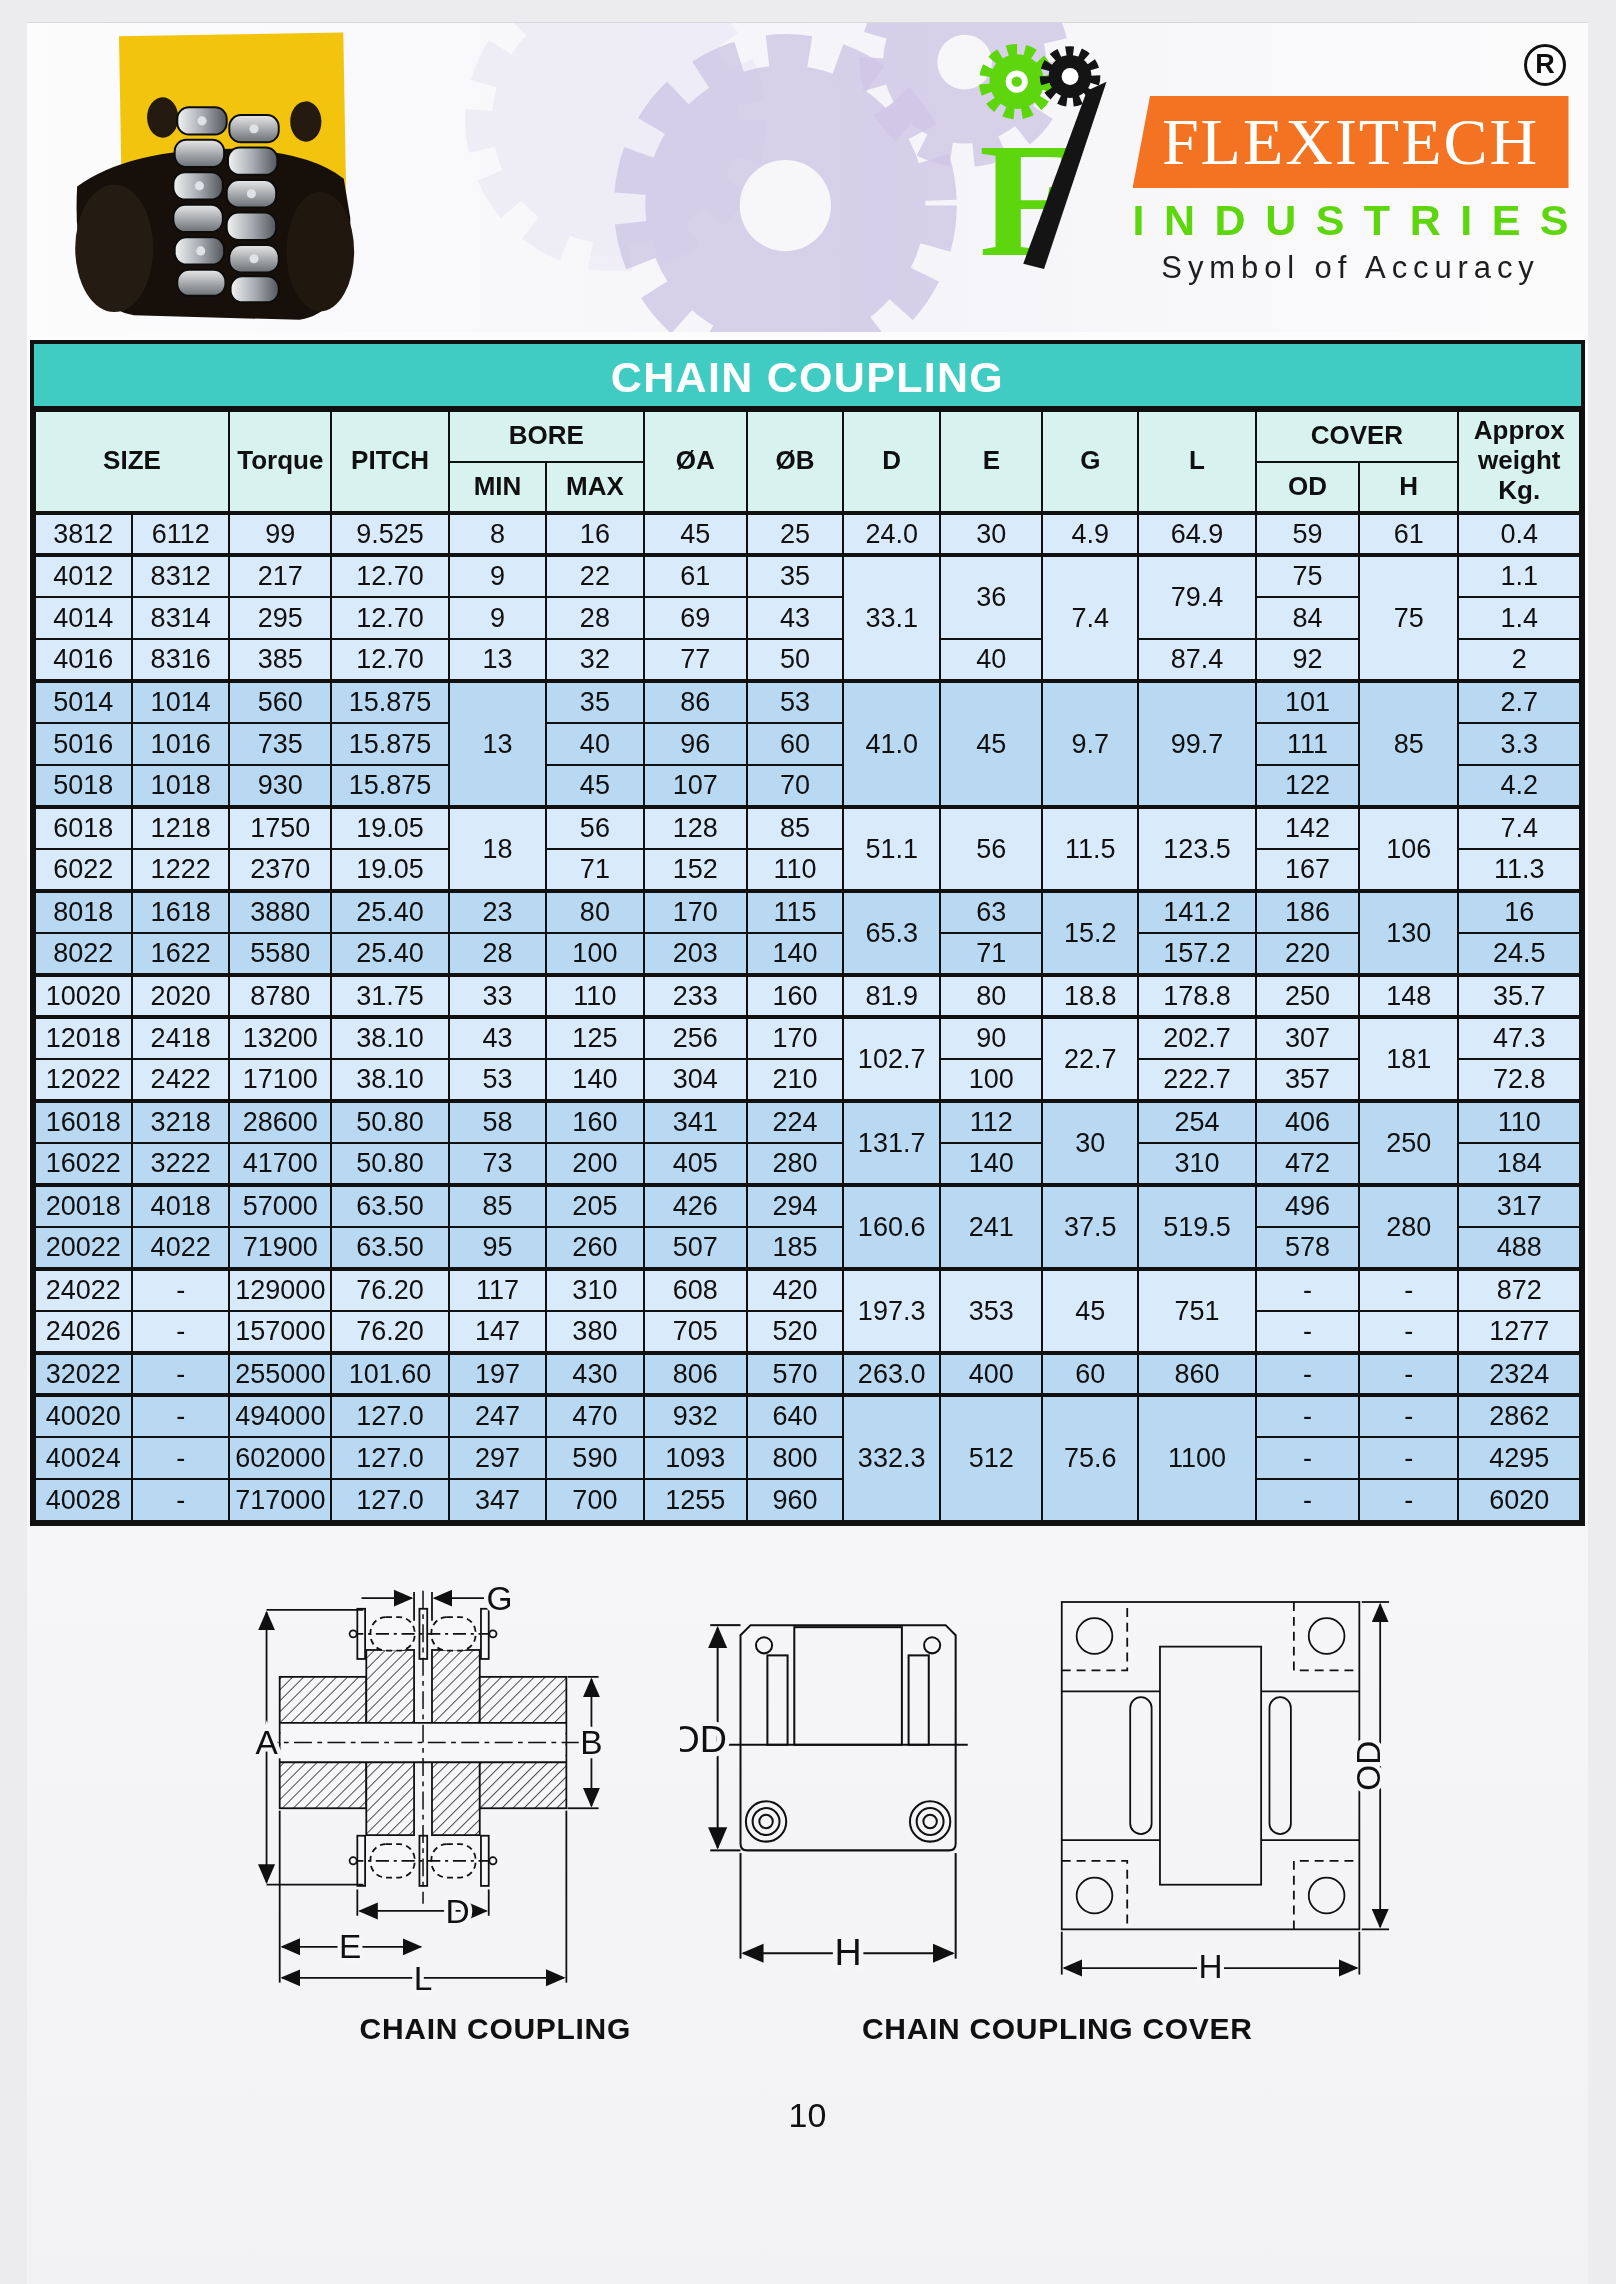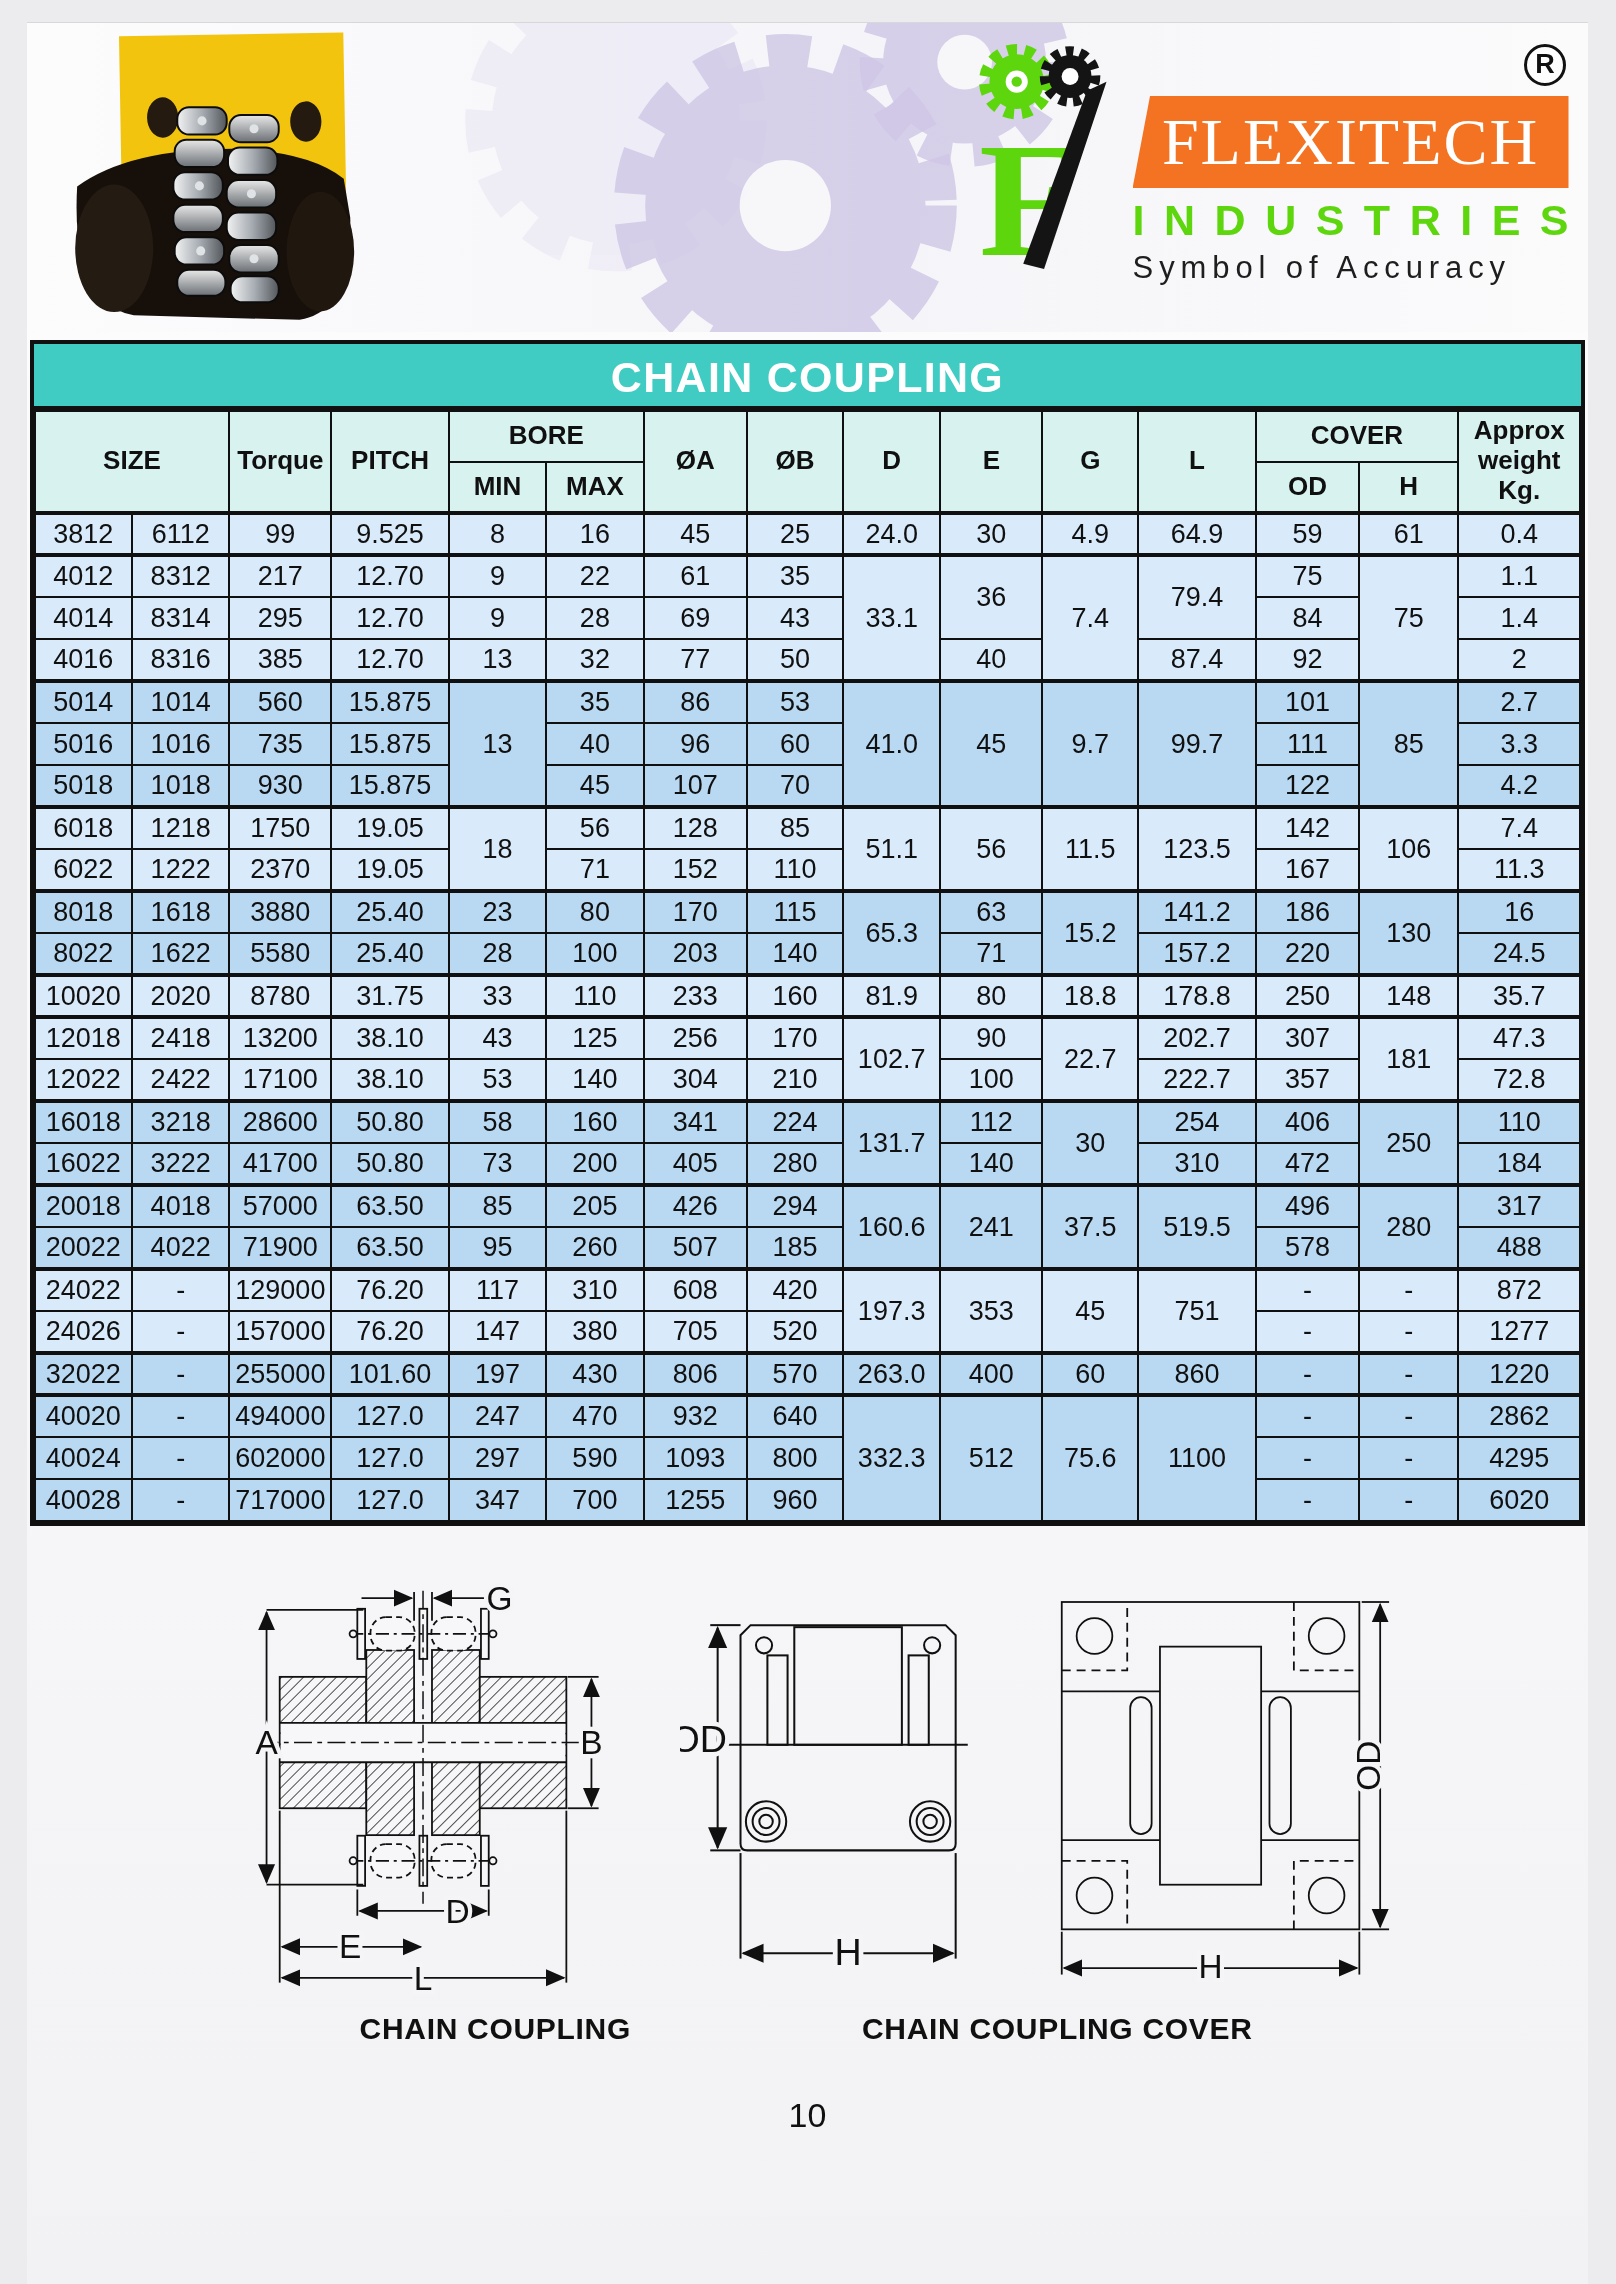--- a/index.html
+++ b/index.html
@@ -19,21 +19,21 @@
   .logo-text { position:relative; margin-left:2.6px; padding-top:56px; }
   .reg-badge { position:absolute; top:3.9px; right:2.6px; width:42px; height:42px; border:3.9px solid #111;
                border-radius:50%; display:flex; align-items:center; justify-content:center;
                font-size:27px; font-weight:bold; background:rgba(255,255,255,.6); }
   .flexitech-box { background:#f47322; color:#fff; height:92px; padding:0 19.5px;
                    display:flex; align-items:center; justify-content:center;
                    font-family:"Liberation Serif", serif; font-weight:normal; font-size:66px;
                    letter-spacing:2px; clip-path:polygon(4% 0,100% 0,100% 100%,0 100%); }
   .industries { margin-top:7.8px; text-align:center; color:#5ed60e; font-weight:bold;
                 font-size:43px; letter-spacing:19.5px; margin-right:-19.5px; }
-  .tagline { margin-top:5.2px; text-align:left; color:#1e1e1e; font-size:31px; letter-spacing:5.9px; }
+  .tagline { margin-top:5.2px; text-align:center; color:#1e1e1e; font-size:31px; letter-spacing:5.9px; }
 
   
   .table-wrap { margin:7.8px 2.6px 0 2.6px; border:4.6px solid #101010; background:#fff; }
   .table-title { background:#41ccc3; color:#fff; text-align:center; font-weight:bold;
                  font-size:43px; letter-spacing:1.3px; height:66px; line-height:66px;
                  border-bottom:4.6px solid #101010; }
   table { width:100%; border-collapse:collapse; table-layout:fixed; }
   th, td { border:2.6px solid #101010; text-align:center; vertical-align:middle; padding:2.6px 2px; }
   thead th { background:#d8f3ef; font-weight:bold; font-size:26px; line-height:1.15; height:51px; }
   tbody td { font-size:27px; height:42px; line-height:1.05; }
@@ -492,21 +492,21 @@
               <td>197</td>
               <td>430</td>
               <td>806</td>
               <td>570</td>
               <td>263.0</td>
               <td>400</td>
               <td>60</td>
               <td>860</td>
               <td>-</td>
               <td>-</td>
-              <td>1220</td>
+              <td>2324</td>
             </tr>
             <tr class="dark gs">
               <td>40020</td>
               <td>-</td>
               <td>494000</td>
               <td>127.0</td>
               <td>247</td>
               <td>470</td>
               <td>932</td>
               <td>640</td>

